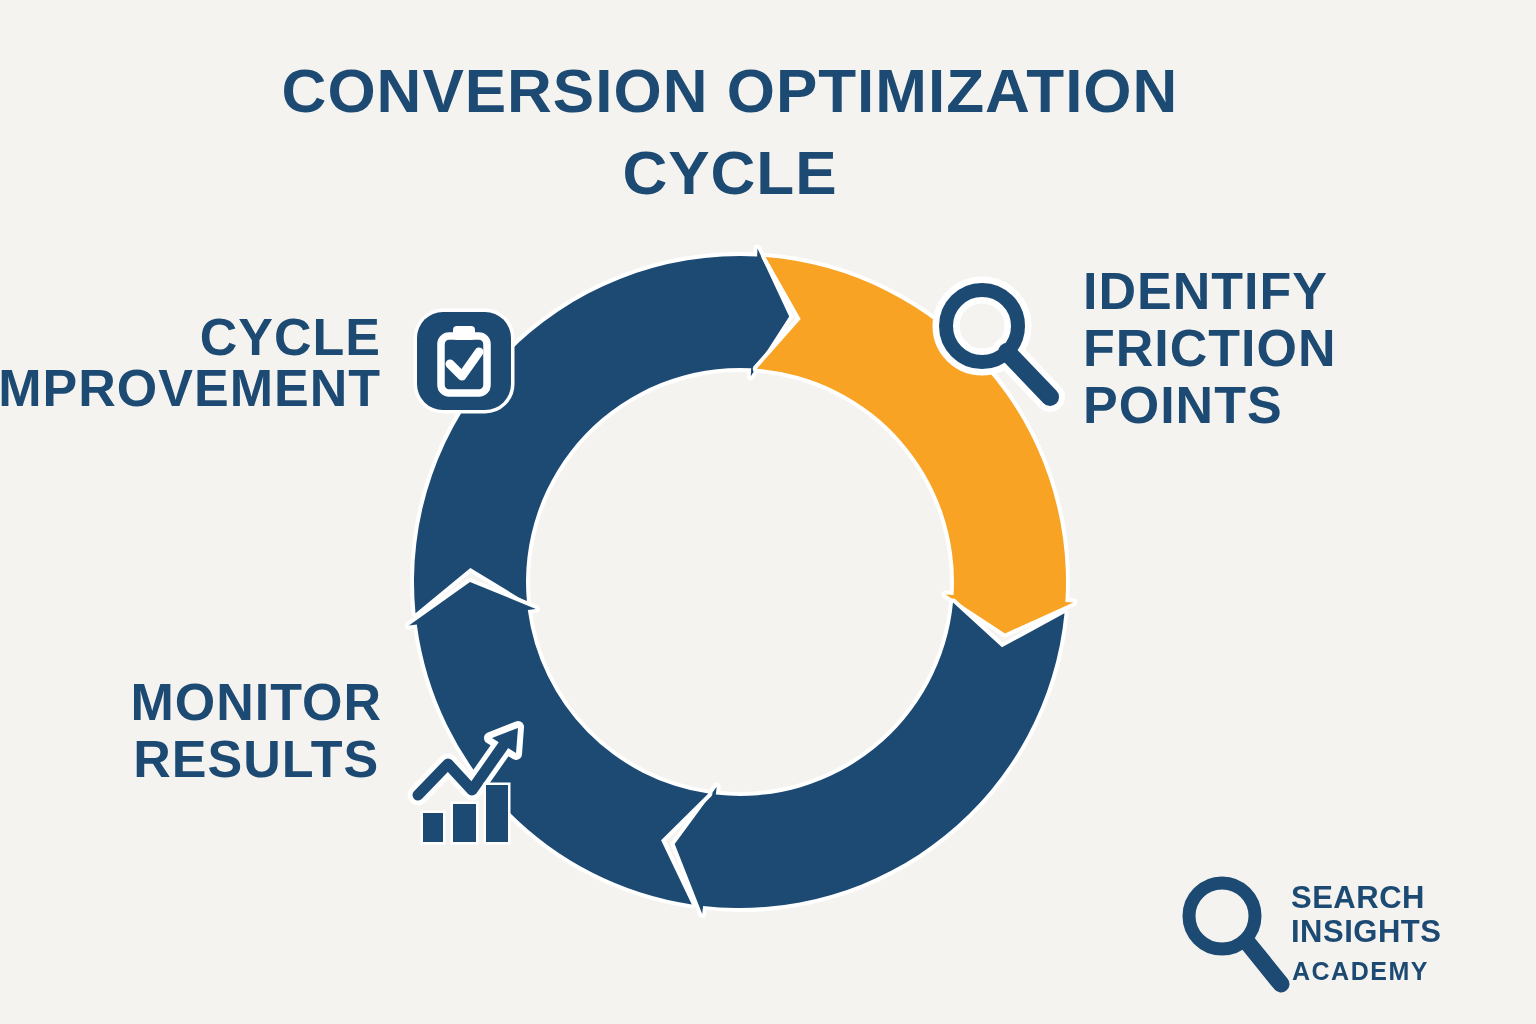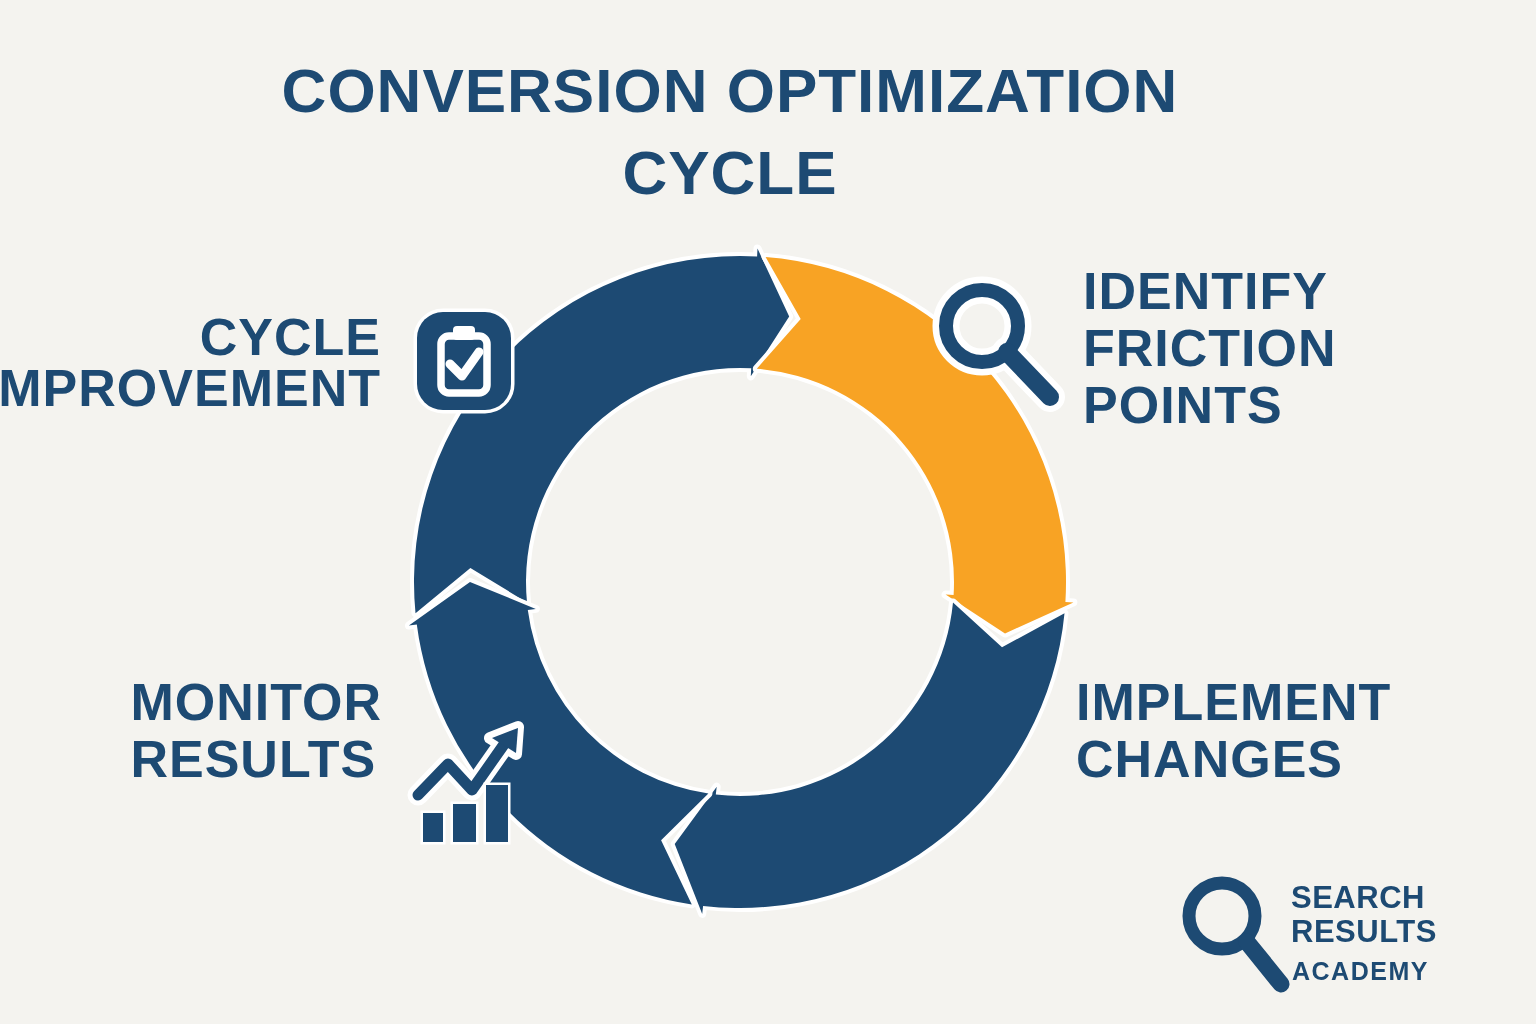--- a/index.html
+++ b/index.html
@@ -15,21 +15,21 @@
     text-align:center;font-size:62px;line-height:82px;font-weight:800;
     letter-spacing:1px;color:var(--navy);white-space:pre-line;padding-left:24px;
   }
   .label{
     position:absolute;font-size:52px;line-height:57px;font-weight:800;
     letter-spacing:1px;color:var(--navy);white-space:pre-line;
   }
   .label-identify{left:1083px;top:263px;text-align:left;}
   .label-implement{left:1076px;top:674px;text-align:left;}
   .label-test{right:1155px;top:312px;text-align:right;line-height:51px;}
-  .label-monitor{right:1154px;top:674px;text-align:left;}
+  .label-monitor{right:1154px;top:674px;text-align:center;}
   .logo-name{
     position:absolute;left:1291px;top:881px;font-size:31px;line-height:34px;
     font-weight:800;letter-spacing:0.5px;color:var(--navy);white-space:pre-line;
   }
   .logo-sub{
     position:absolute;left:1292px;top:957px;font-size:25px;font-weight:700;
     letter-spacing:1.5px;color:var(--navy);
   }
   .navy-fill{fill:var(--navy);}
   .navy-stroke{stroke:var(--navy);fill:none;}
@@ -77,23 +77,21 @@
 
     <g>
       <circle cx="1222" cy="916" r="33" class="navy-stroke" stroke-width="13"></circle>
       <line x1="1247" y1="942" x2="1281" y2="984" class="navy-stroke" stroke-width="17" stroke-linecap="round"></line>
     </g>
   </svg>
 
   <div class="label label-identify">IDENTIFY
 FRICTION
 POINTS</div>
-  <div class="label label-implement">IMPLEMENT
-CHANGES</div>
   <div class="label label-monitor">MONITOR
 RESULTS</div>
   <div class="label label-test">CYCLE
 IMPROVEMENT</div>
 
   <div class="logo-name">SEARCH
-RESULTS</div>
+INSIGHTS</div>
   <div class="logo-sub">ACADEMY</div>
 </div>
 
 </body></html>

